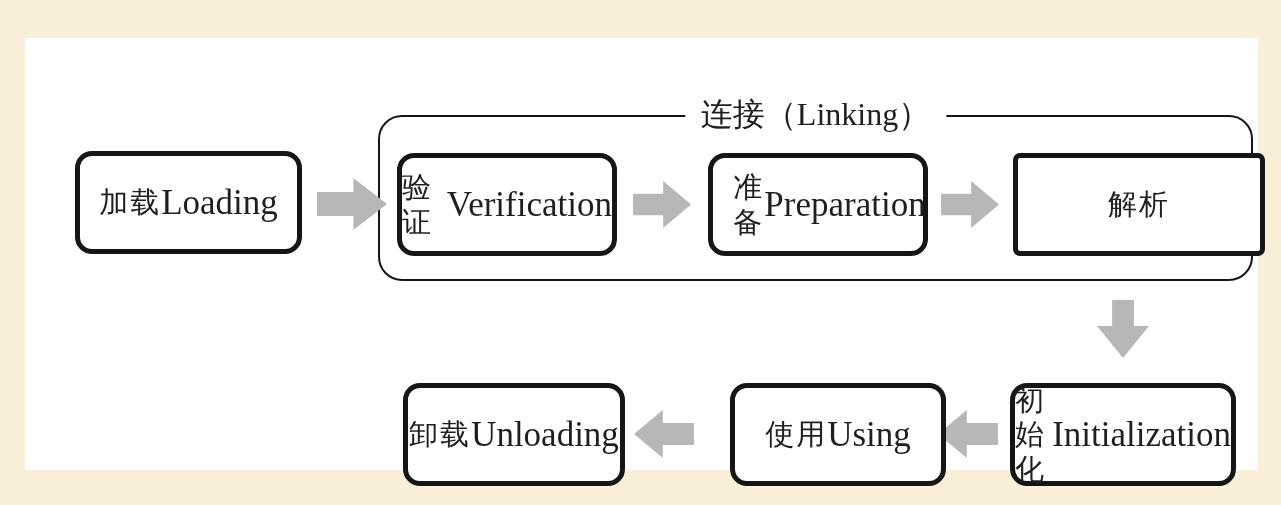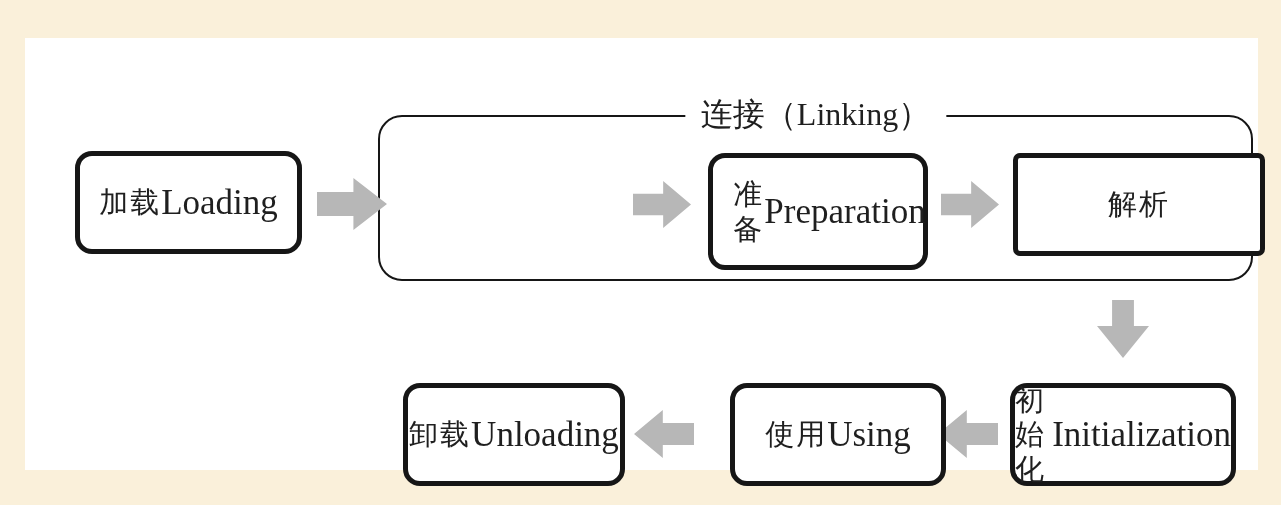--- a/index.html
+++ b/index.html
@@ -26,21 +26,21 @@
     justify-content: center;
     color: var(--c-text, #1f1f1f);
     line-height: 1.18;
     z-index: 2;
   }
   .node .zh { font-size: 29px; letter-spacing: 2px; }
   .node .en { font-size: 35px; }
 
   #node-loading        { left:  50px; top: 113px; width: 227px; height: 103px; }
   #node-verification   { left: 372px; top: 115px; width: 220px; height: 103px; }
-  #node-preparation    { left: 683px; top: 115px; width: 220px; height: 117px; padding-left: 23px; }
+  #node-preparation    { left: 683px; top: 115px; width: 220px; height: 103px; padding-left: 23px; }
   #node-resolution     { left: 988px; top: 115px; width: 252px; height: 103px; border-radius: 7px; }
   #node-initialization { left: 985px; top: 345px; width: 226px; height: 103px; }
   #node-using          { left: 685px; top: 345px; width: 216px; height: 103px; margin-left: 20px; }
   #node-unloading      { left: 378px; top: 345px; width: 222px; height: 103px; }
 
   .group {
     position: absolute;
     left: 353px; top: 77px;
     width: 875px; height: 166px;
     border: 2px solid var(--c-box_border, #161616);
@@ -86,20 +86,24 @@
 
   <div class="group">
     <span class="group-label">连接（Linking）</span>
   </div>
 
   <div class="node" id="node-loading">
     <span class="zh">加载</span>
     <span class="en">Loading</span>
   </div>
 
+  <div class="node" id="node-verification">
+    <span class="zh">验证</span>
+    <span class="en">Verification</span>
+  </div>
 
   <div class="node" id="node-preparation">
     <span class="zh">准备</span>
     <span class="en">Preparation</span>
   </div>
 
   <div class="node" id="node-resolution">
     <span class="zh">解析</span>
   </div>
 

